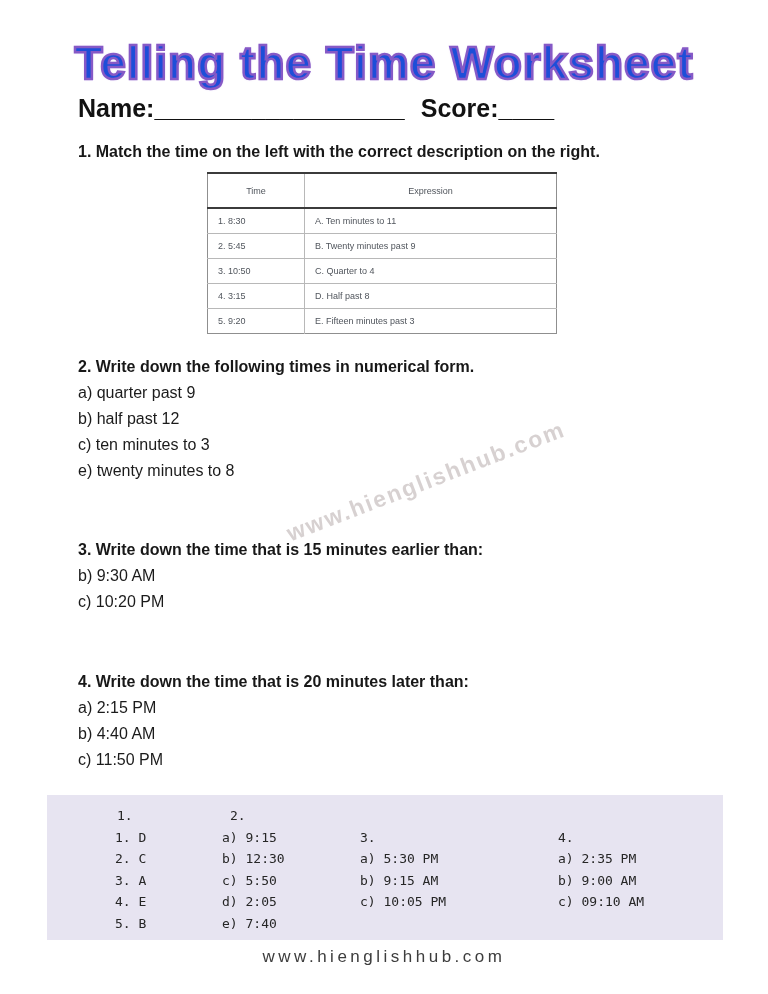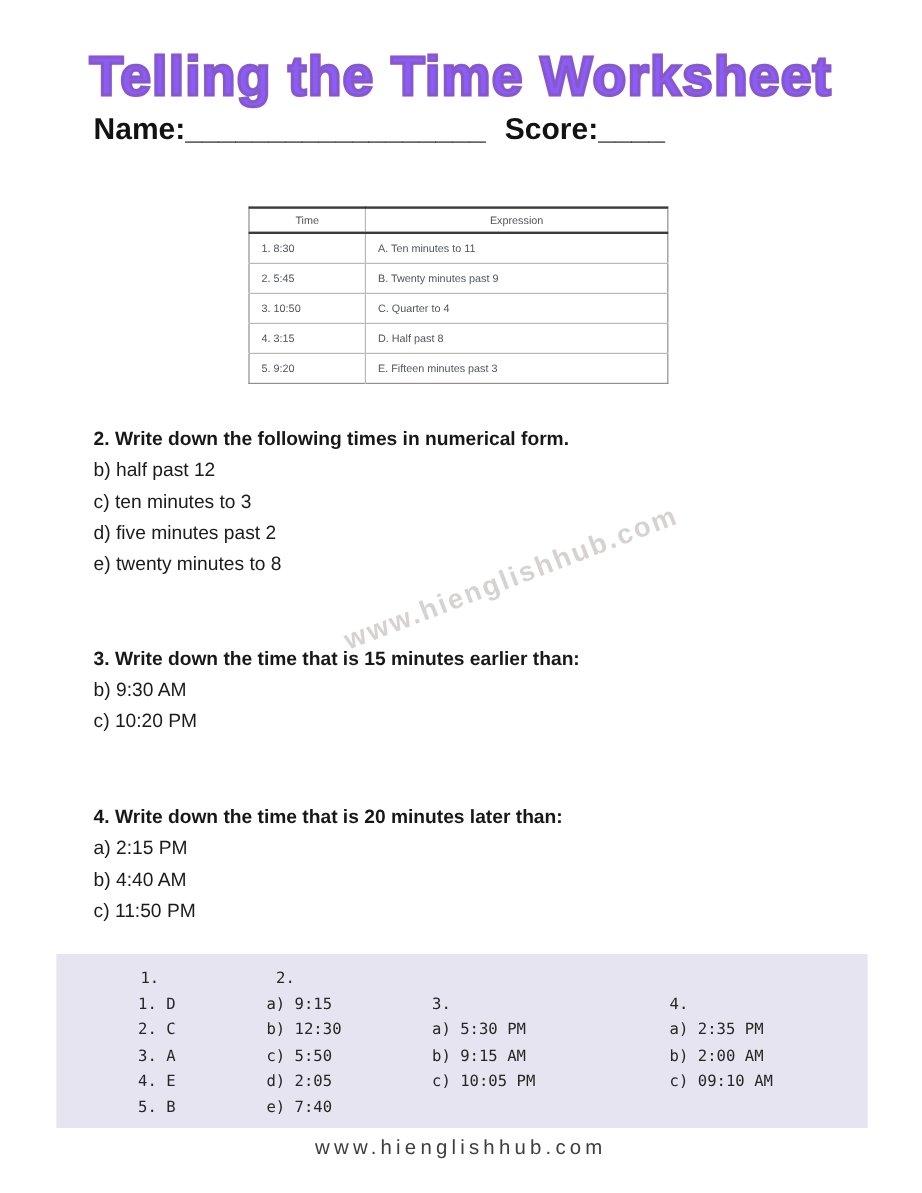--- a/index.html
+++ b/index.html
@@ -17,21 +17,21 @@
   .title {
     position: absolute;
     top: 36px;
     left: 0;
     width: 100%;
     margin: 0;
     text-align: center;
     font-size: 46px;
     font-weight: 800;
     letter-spacing: 1px;
-    color: #8b5cf6;
+    color: #1d4ed8;
     -webkit-text-stroke: 2.5px #8659c6;
     text-shadow: 0 0 3px #cdb6ec;
     white-space: nowrap;
   }
 
   
   .name-line {
     position: absolute;
     top: 94px;
     left: 78px;
@@ -72,21 +72,21 @@
     left: 207px;
     width: 350px;
     border-collapse: collapse;
     font-size: 9px;
     color: #50555c;
     border: 1px solid #8f8f8f;
     border-top: 2px solid #3b3b3b;
   }
   .match-table th {
     font-weight: 400;
-    height: 21px;
+    height: 35px;
     text-align: center;
     border-bottom: 2px solid #3b3b3b;
   }
   .match-table td {
     height: 25px;
     padding-left: 10px;
     border-top: 1px solid #b8b8b8;
   }
   .match-table th + th, .match-table td + td { border-left: 1px solid #b8b8b8; }
   .col-time { width: 97px; }
@@ -147,20 +147,21 @@
 <body>
 
 <div class="page">
 
   <div class="watermark">www.hienglishhub.com</div>
 
   <h1 class="title">Telling the Time Worksheet</h1>
 
   <div class="name-line"><span>Name:</span><span>__________________</span><span class="score-label">Score:</span><span>____</span></div>
 
+  <h3 class="q1-heading">1. Match the time on the left with the correct description on the right.</h3>
 
   <table class="match-table">
     <colgroup>
         <col class="col-time">
         <col>
       </colgroup>
     <thead>
       <tr>
         <th>Time</th>
         <th>Expression</th>
@@ -185,23 +186,23 @@
       </tr>
       <tr>
         <td>5. 9:20</td>
         <td>E. Fifteen minutes past 3</td>
       </tr>
     </tbody>
   </table>
 
   <div class="q-block" id="q2">
     <h3>2. Write down the following times in numerical form.</h3>
+    <p>a) quarter past 9</p>
     <p>b) half past 12</p>
     <p>c) ten minutes to 3</p>
-    <p>d) five minutes past 2</p>
     <p>e) twenty minutes to 8</p>
   </div>
 
   <div class="q-block" id="q3">
     <h3>3. Write down the time that is 15 minutes earlier than:</h3>
     <p>b) 9:30 AM</p>
     <p>c) 10:20 PM</p>
   </div>
 
   <div class="q-block" id="q4">
@@ -230,20 +231,20 @@
     </div>
     <div class="ans-col shift" id="ans-col-3">
       <div class="ans-header">3.</div>
       <div>a) 5:30 PM</div>
       <div>b) 9:15 AM</div>
       <div>c) 10:05 PM</div>
     </div>
     <div class="ans-col shift" id="ans-col-4">
       <div class="ans-header">4.</div>
       <div>a) 2:35 PM</div>
-      <div>b) 2:00 AM</div>
+      <div>b) 9:00 AM</div>
       <div>c) 09:10 AM</div>
     </div>
   </div>
 
   <div class="footer">www.hienglishhub.com</div>
 
 </div>
 
 </body></html>

